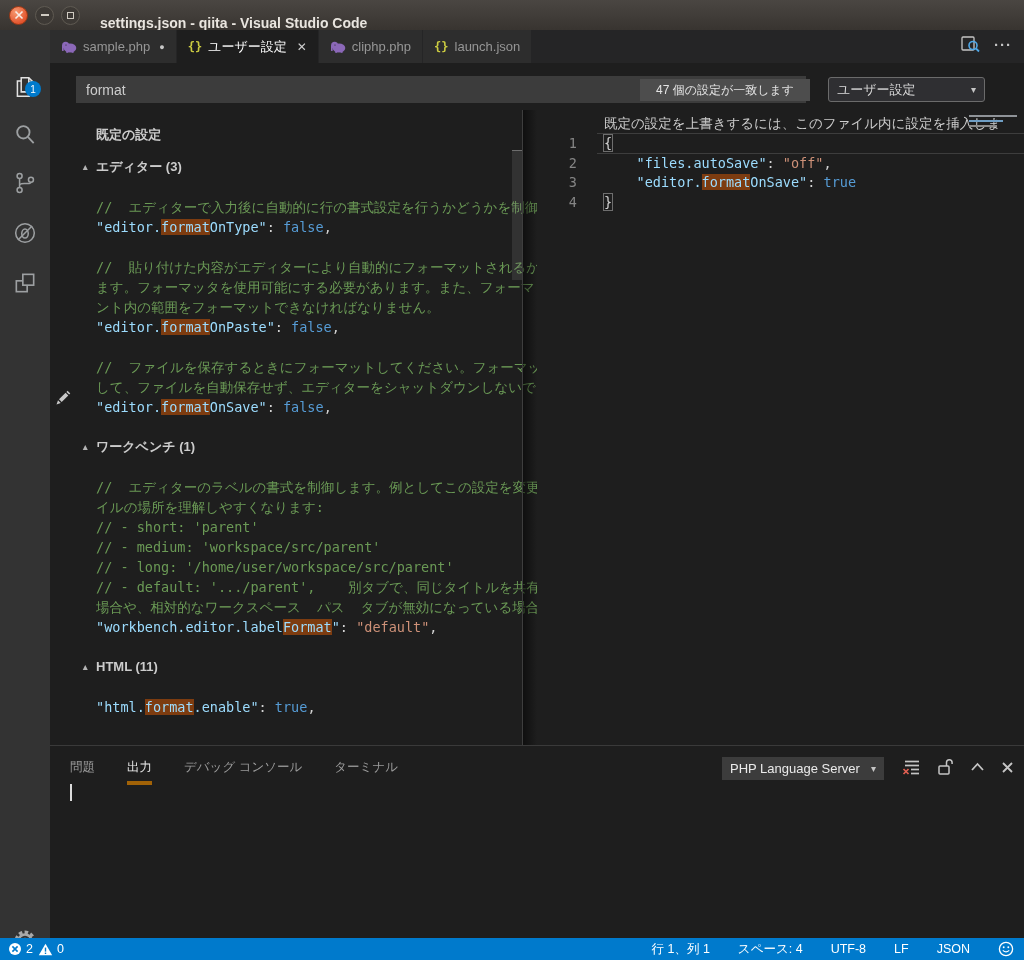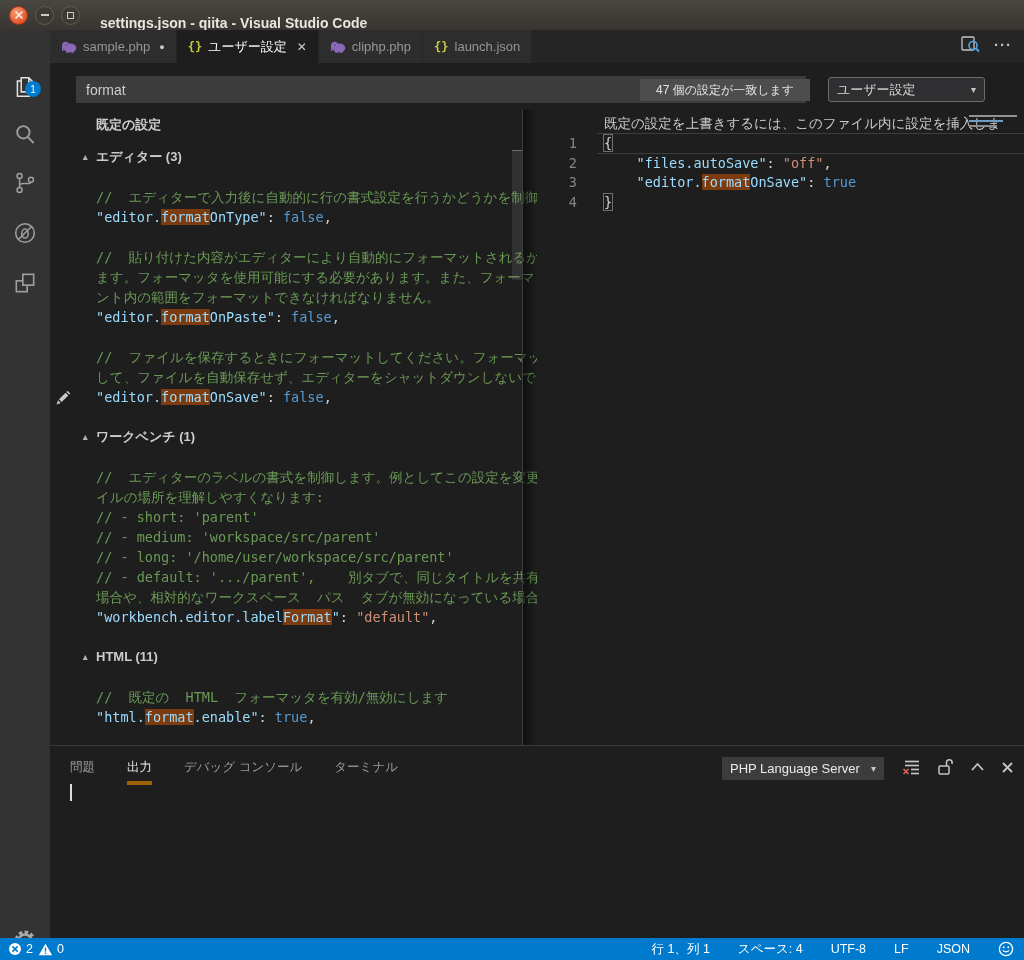--- a/index.html
+++ b/index.html
@@ -41,21 +41,21 @@
                   border:none; outline:none; color:#cccccc; font-size:14px; padding:0 165px 0 10px;
                   font-family:"Liberation Sans", sans-serif; }
   .result-badge { position:absolute; left:590px; top:16px; height:22px; line-height:22px;
                   background:#4d4d4d; color:#e4e4e4; font-size:12px; padding:0 16px; }
   .scope-select { position:absolute; left:778px; top:14px; width:157px; height:25px; background:#2f2f32;
                   border:1px solid #6b6b6b; border-radius:3px; color:#dadada; font-size:13px;
                   display:flex; align-items:center; justify-content:space-between; padding:0 8px; }
   .dd-arrow { color:#c5c5c5; font-size:10px; }
 
   
-  .default-pane { position:absolute; left:50px; top:110px; width:490px; height:635px; overflow:hidden; z-index:1; }
+  .default-pane { position:absolute; left:50px; top:120px; width:490px; height:635px; overflow:hidden; z-index:1; }
   .dp-title { position:absolute; left:46px; top:6px; font-size:13px; font-weight:bold; color:#cccccc; }
   .dlines { position:absolute; left:0; top:37px; width:560px; }
   .dline { height:20px; line-height:20px; padding-left:46px; white-space:pre;
            font-family:"DejaVu Sans Mono", monospace; font-size:13.5px; color:#d4d4d4; }
   .dline.section { font-family:"Liberation Sans", sans-serif; font-weight:bold; font-size:13px; color:#cccccc; position:relative; }
   .dline.comment { color:#6a9955; }
   .twistie { position:absolute; left:33px; top:0; color:#b4b4b4; font-size:9px; }
   .key { color:#9cdcfe; } .punct { color:#d4d4d4; } .bool { color:#569cd6; }
   .str { color:#ce9178; } .plain { color:#d4d4d4; }
   .match { background:#7d3c10; }
@@ -242,21 +242,20 @@
         <div class="dline comment">イルの場所を理解しやすくなります:</div>
         <div class="dline comment">// - short: 'parent'</div>
         <div class="dline comment">// - medium: 'workspace/src/parent'</div>
         <div class="dline comment">// - long: '/home/user/workspace/src/parent'</div>
         <div class="dline comment">// - default: '.../parent',    別タブで、同じタイトルを共有する</div>
         <div class="dline comment">場合や、相対的なワークスペース  パス  タブが無効になっている場合</div>
         <div class="dline code"><span class="key">"workbench.editor.label</span><span class="key match">Format</span><span class="key">"</span><span class="punct">: </span><span class="str">"default"</span><span class="punct">,</span></div>
         <div class="dline blank">&nbsp;</div>
         <div class="dline section"><span class="twistie">▴</span><span>HTML (11)</span></div>
         <div class="dline blank">&nbsp;</div>
-        <div class="dline comment">//  既定の  HTML  フォーマッタを有効/無効にします</div>
         <div class="dline code"><span class="key">"html.</span><span class="key match">format</span><span class="key">.enable"</span><span class="punct">: </span><span class="bool">true</span><span class="punct">,</span></div>
       </div>
   </div>
   <div class="pencil">
     <svg width="17" height="17" viewBox="0 0 17 17">
       <path d="M2.5 15.5 L4 11.2 L6.8 14 Z M5 10.3 L11.6 3.7 L14.3 6.4 L7.7 13 Z M12.4 2.9 L13.6 1.7 L16.3 4.4 L15.1 5.6 Z" fill="#c8c8c8"></path>
     </svg>
   </div>
   <div class="divider"></div>
   <div class="pane-shadow"></div>

